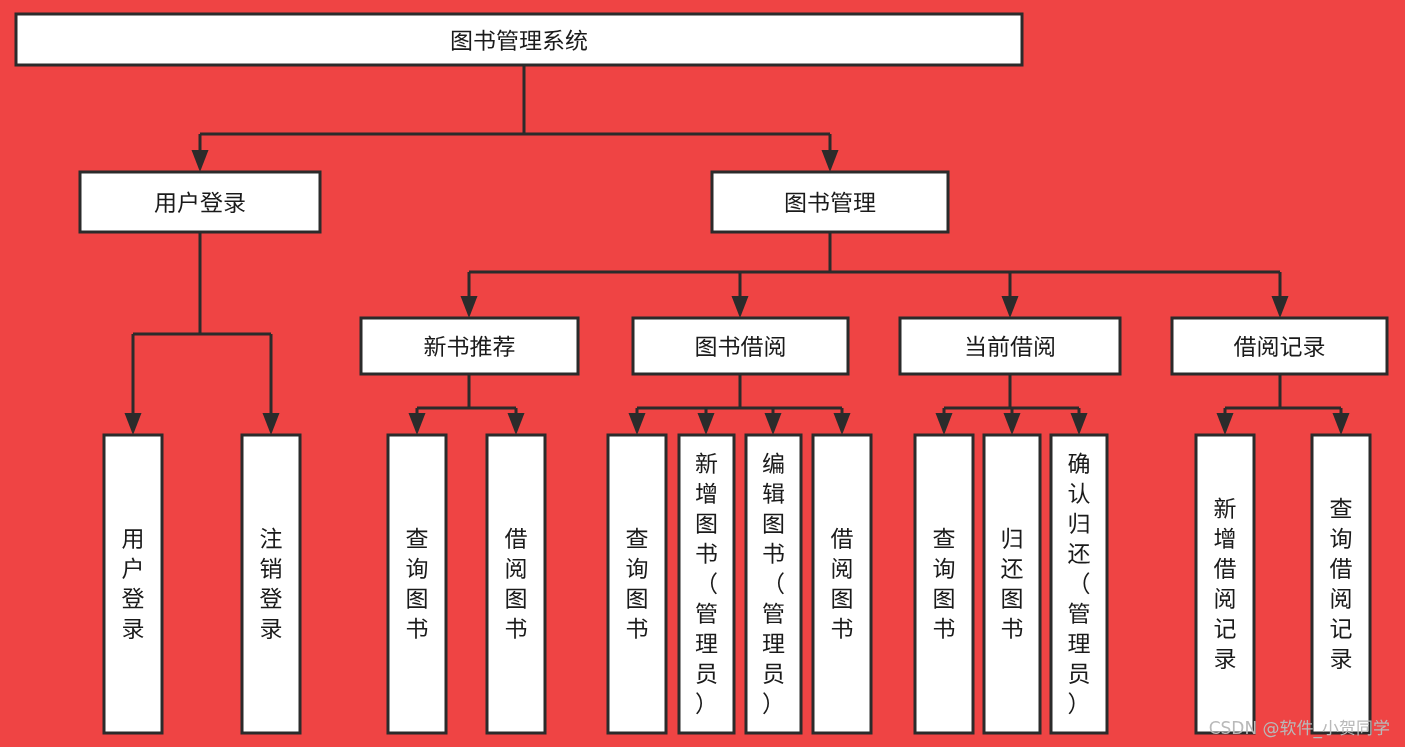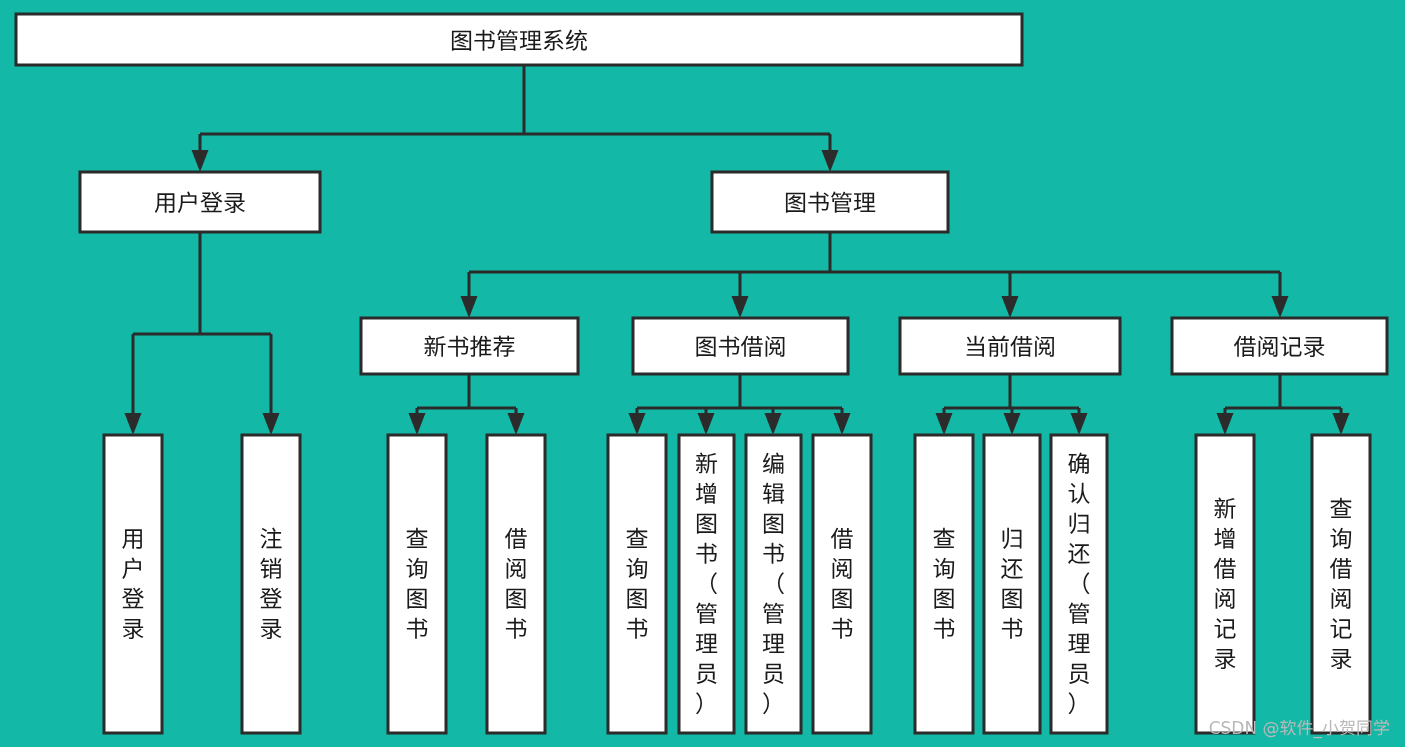--- a/index.html
+++ b/index.html
@@ -8,21 +8,21 @@
     padding: 0;
     background: #ffffff;
   }
   body {
     font-family: "DejaVu Sans", "Liberation Sans", sans-serif;
   }
   #diagram-root {
     position: relative;
     width: 1405px;
     height: 747px;
-    background: #14b8a6;
+    background: #ef4444;
     overflow: hidden;
   }
   svg.diagram-canvas {
     position: absolute;
     left: 0;
     top: 0;
     width: 1405px;
     height: 747px;
     display: block;
   }

